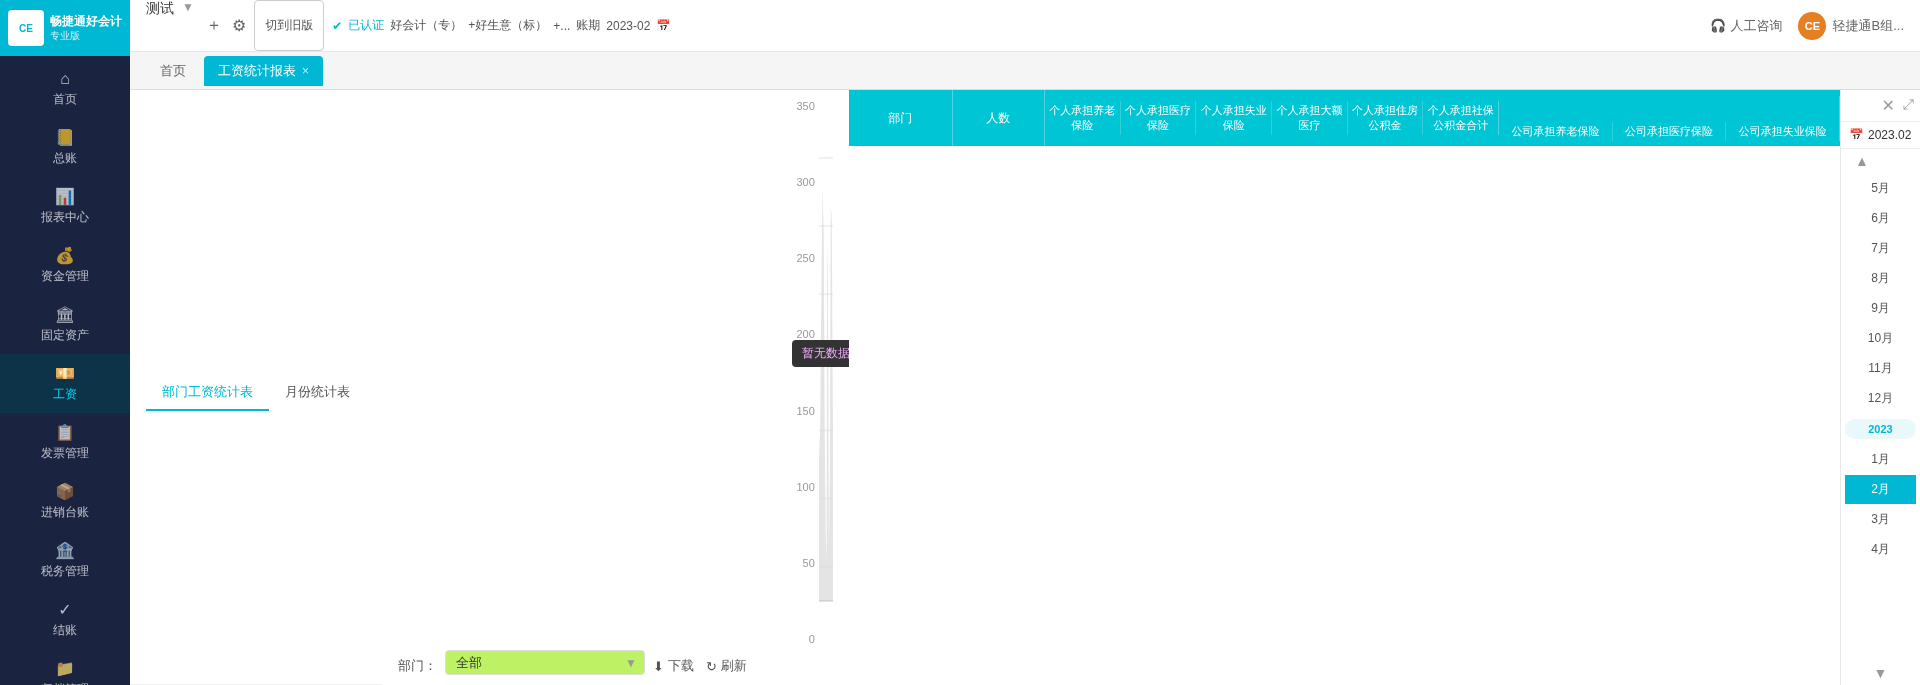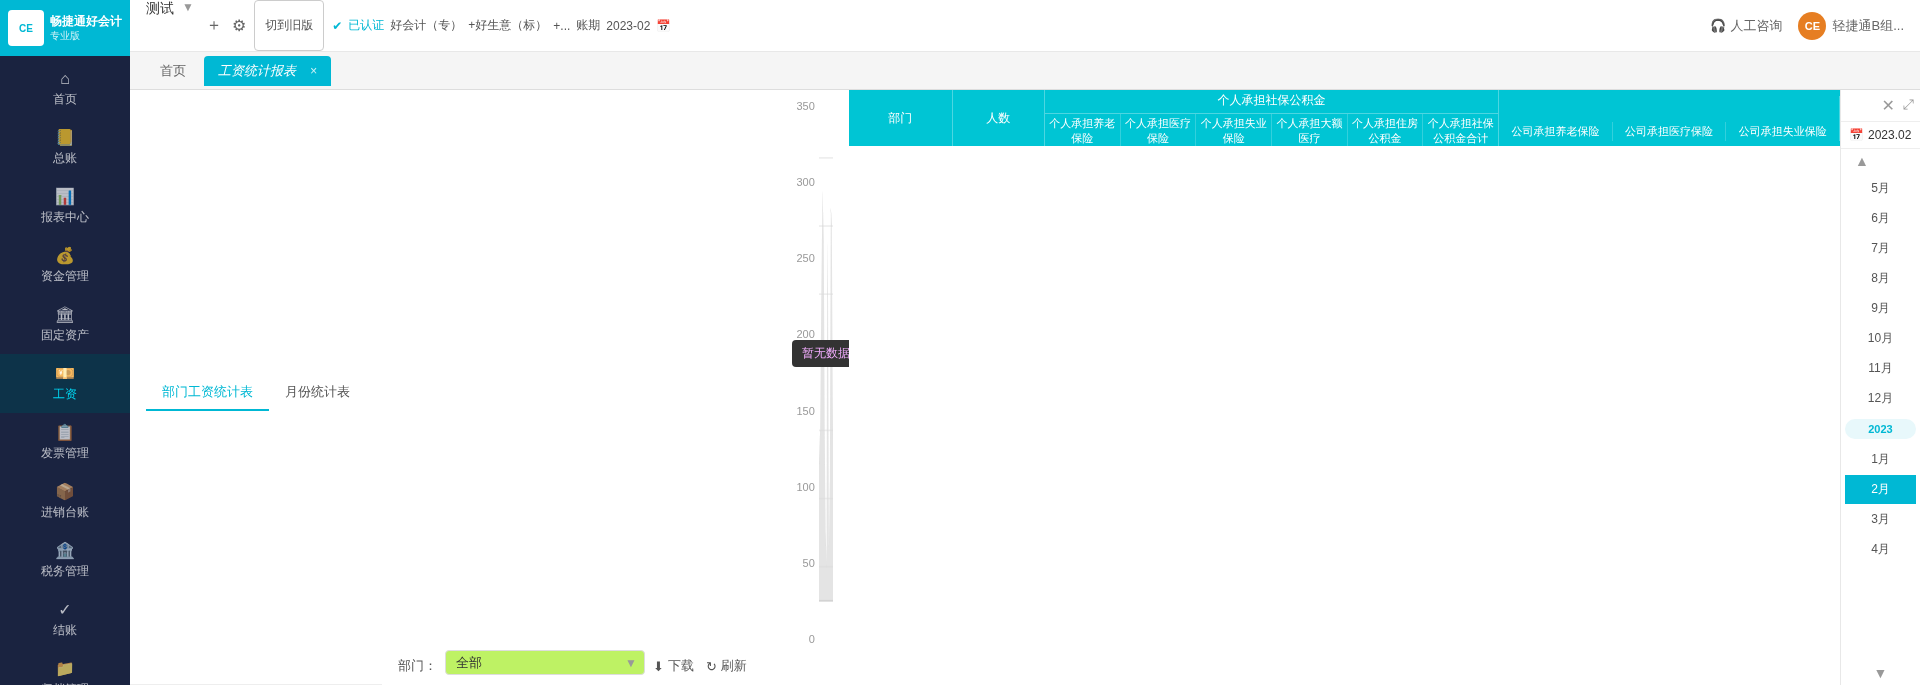--- a/index.html
+++ b/index.html
@@ -174,22 +174,21 @@
       font-size: 13px;
       cursor: pointer;
       color: #666;
       background: transparent;
     }
     .tab-item.active {
       background: #00b8d4;
       color: white;
       display: flex;
       align-items: center;
-      gap: 14px;
-      font-style: italic;
+      gap: 6px;
     }
     .tab-close {
       font-size: 12px;
       cursor: pointer;
       opacity: 0.8;
     }
     .tab-home {
       color: #666;
     }
 
@@ -635,21 +634,20 @@
               <span>暂无数据</span>
             </div>
           </div>
         </div>
       </div>
 
       <div class="table-header-bar">
         <div class="th-cell" style="flex: 0.8;">部门</div>
         <div class="th-cell" style="flex: 0.7;">人数</div>
         <div class="th-group">
-          <div class="th-group-title">个人承担社保公积金</div>
           <div class="th-group-cells">
 
           <div class="th-sub">个人承担养老保险</div>
               <div class="th-sub">个人承担医疗保险</div>
               <div class="th-sub">个人承担失业保险</div>
               <div class="th-sub">个人承担大额医疗</div>
               <div class="th-sub">个人承担住房公积金</div>
               <div class="th-sub">个人承担社保公积金合计</div>
             </div>
         </div>

